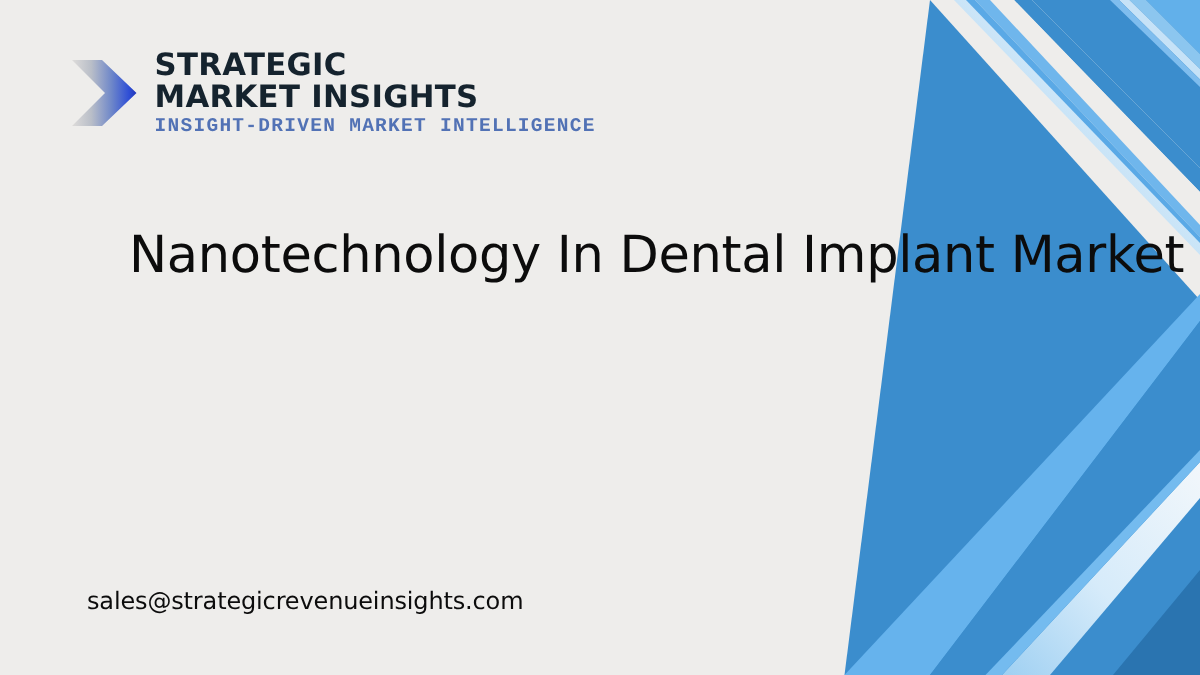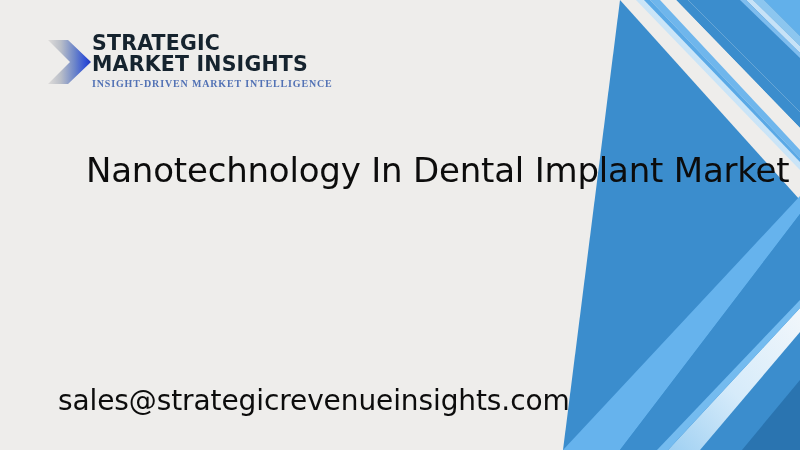--- a/index.html
+++ b/index.html
@@ -25,20 +25,21 @@
     pointer-events: none;
   }
 
   
   .logo-lockup {
     position: absolute;
     left: 48px;
     top: 33px;
     display: flex;
     align-items: center;
+    gap: 11px;
   }
   .logo-mark {
     width: 44px;
     height: 46px;
     flex: none;
     display: block;
   }
   .logo-text {
     display: flex;
     flex-direction: column;
@@ -47,24 +48,24 @@
   .logo-line1, .logo-line2 {
     font-family: "DejaVu Sans", sans-serif;
     font-weight: bold;
     color: #15232e;
     font-size: 20.5px;
     line-height: 21px;
     letter-spacing: 0.2px;
     white-space: nowrap;
   }
   .logo-tagline {
-    font-family: Liberation Serif, serif;
+    font-family: Liberation Mono, monospace;
     font-weight: bold;
     color: #5272b5;
-    font-size: 10px;
+    font-size: 13px;
     line-height: 13px;
     letter-spacing: 0.85px;
     white-space: nowrap;
     margin-top: 2px;
   }
 
   
   .slide-title {
     position: absolute;
     left: 86px;
@@ -78,21 +79,21 @@
     letter-spacing: -0.2px;
   }
 
   
   .slide-email {
     position: absolute;
     left: 58px;
     top: 386px;
     font-family: "DejaVu Sans", sans-serif;
     font-weight: normal;
-    font-size: 28px;
+    font-size: 16px;
     line-height: 30px;
     color: #0c0c0c;
     white-space: nowrap;
     letter-spacing: -0.1px;
   }
 </style>
 </head>
 <body>
 
 <div id="slide">

